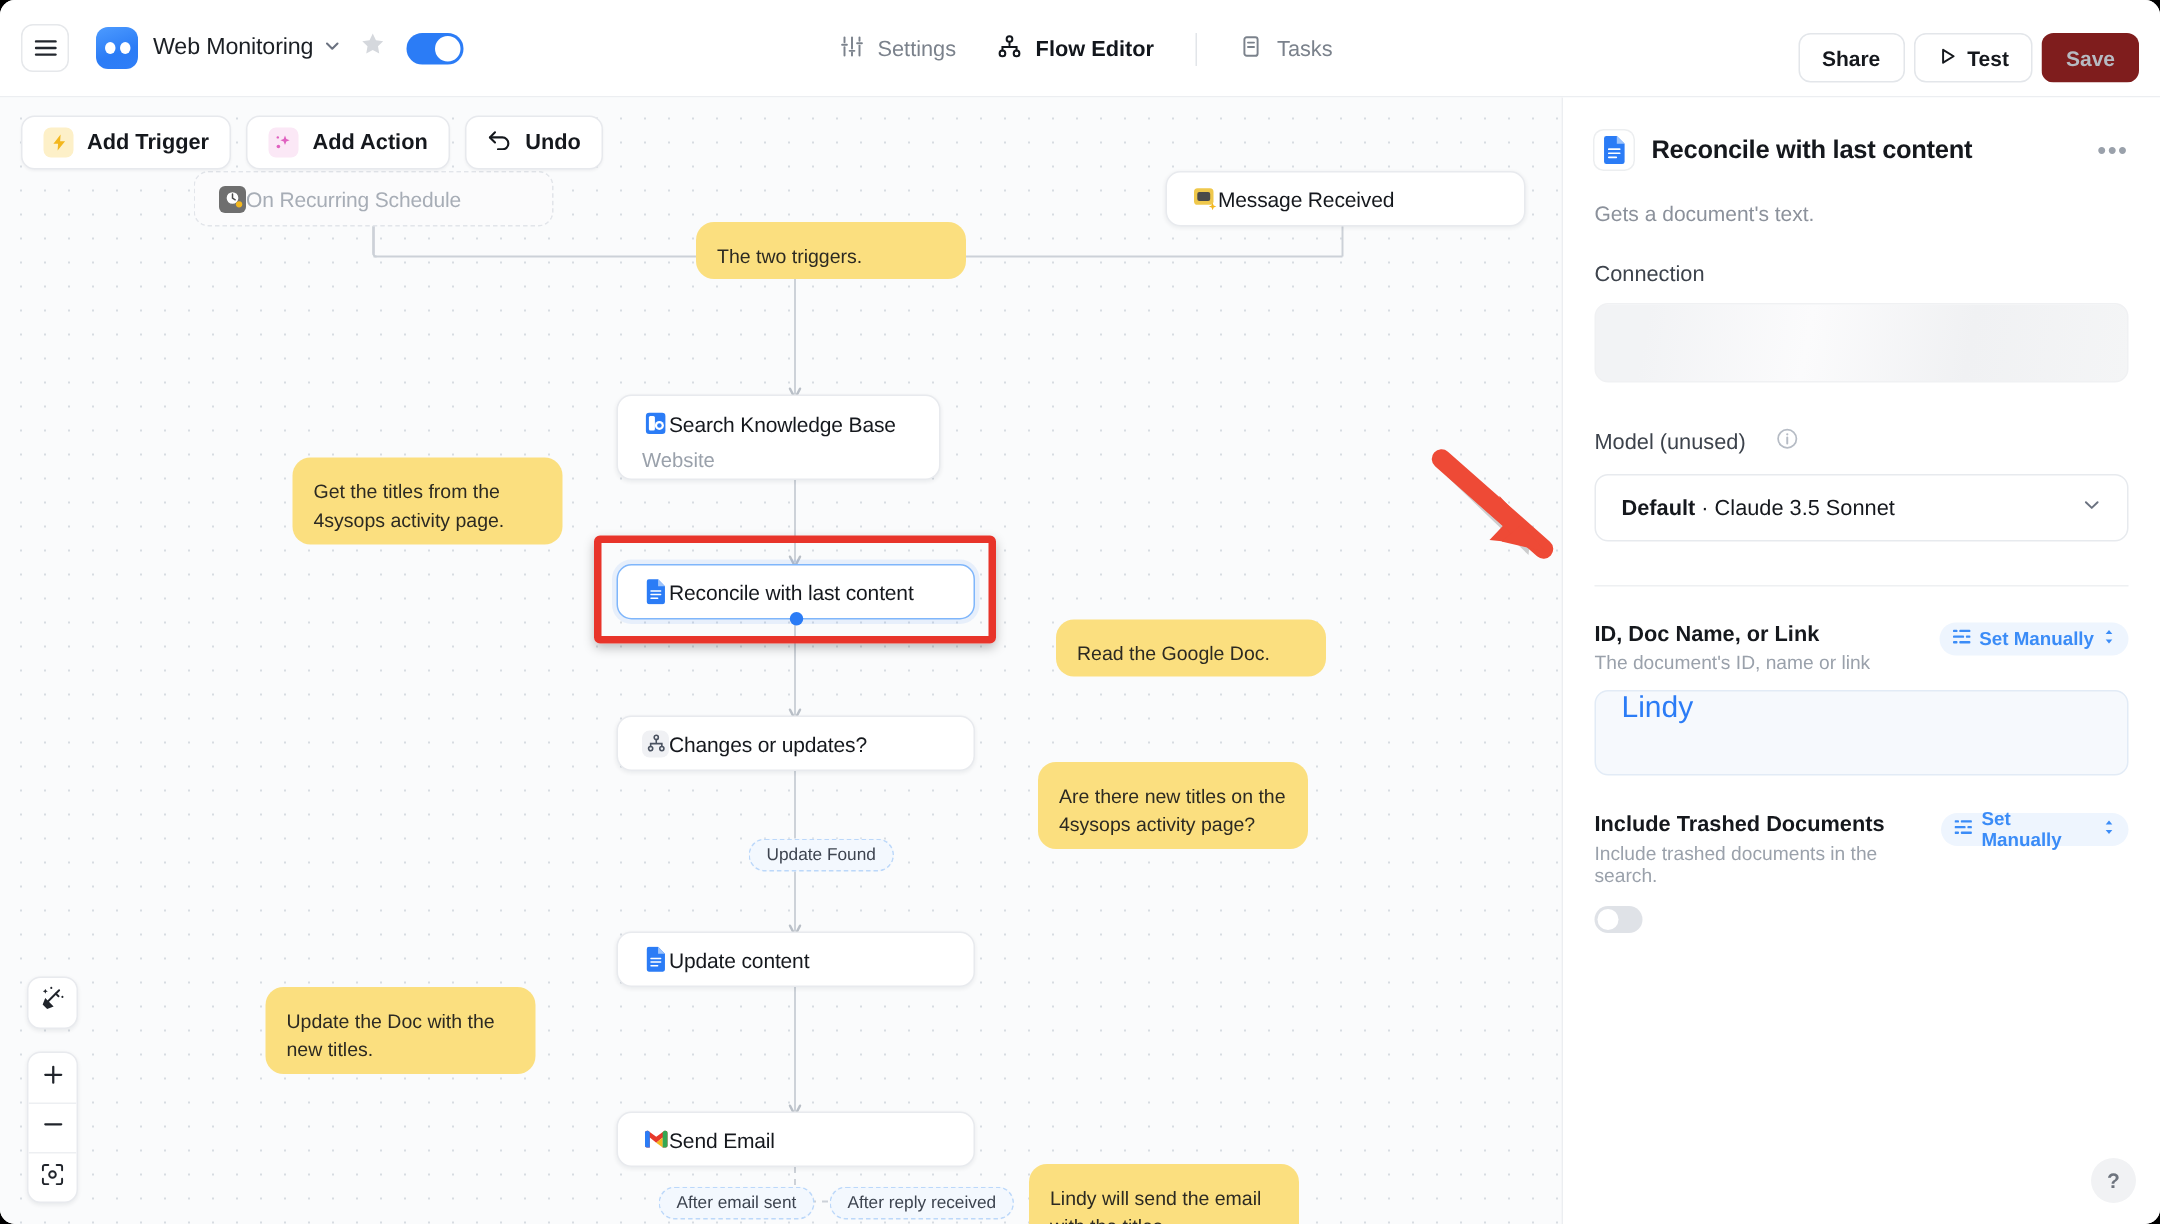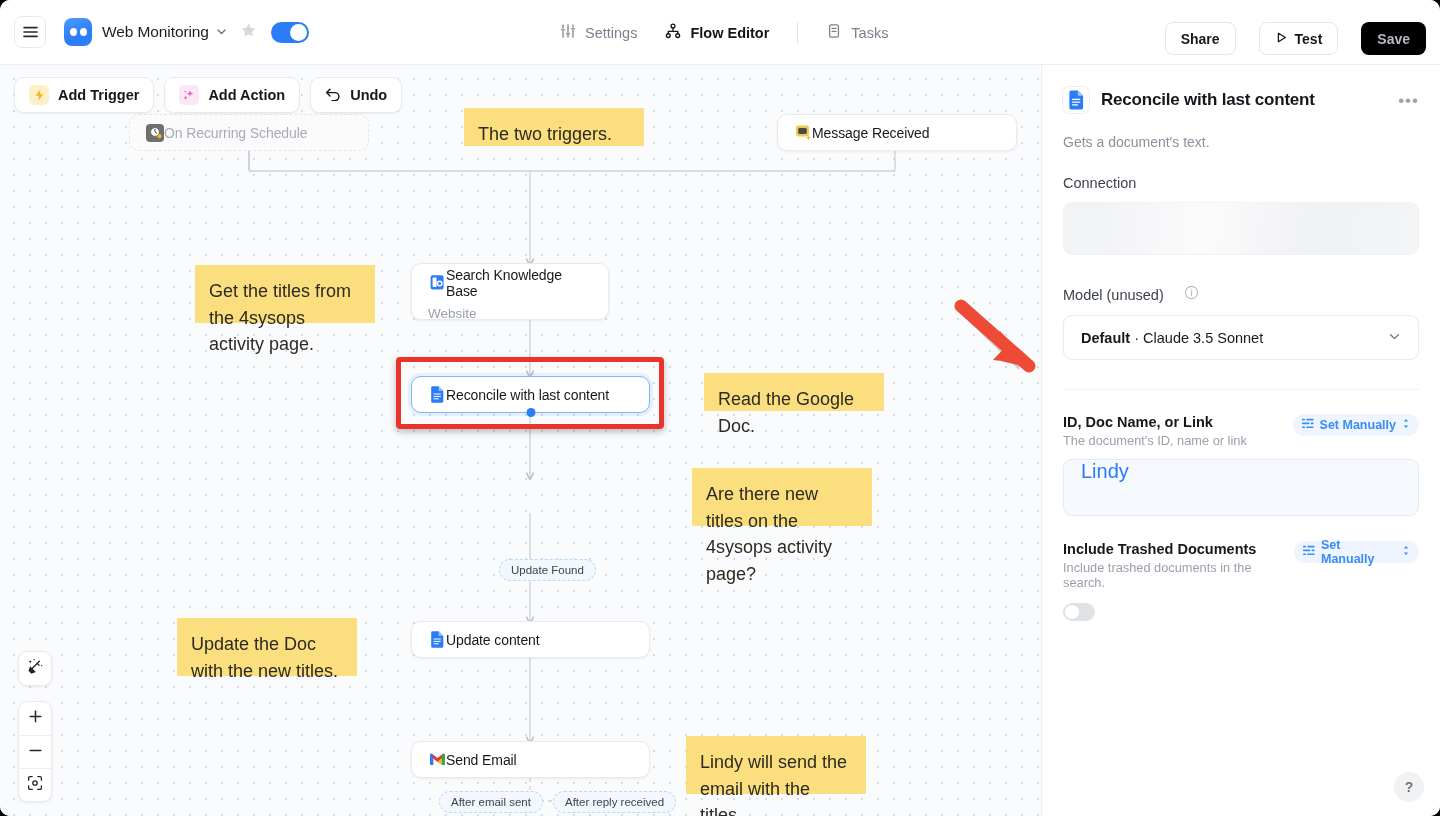--- a/index.html
+++ b/index.html
@@ -70,29 +70,29 @@
   }
   .navitem {
     display:flex; align-items:center; gap:9px;
     padding: 7px 14px; border-radius: 8px;
     font-size: 14.5px; color:#7b828c; cursor:pointer;
   }
   .navitem.active { color:#12161c; font-weight:700; }
   .nav-sep { width:1px; height:22px; background:#e2e5e9; margin: 0 14px; }
   .header-right {
     position:absolute; right: 14px; top:0; height:77px;
-    display:flex; align-items:center; gap: 23px;
+    display:flex; align-items:center; gap: 6px;
   }
   .btn {
     height: 33px; padding: 0 15px;
     border:1px solid #e3e6ea; border-radius: 8px; background:#fff;
     font-size: 14px; font-weight:700; color:#15181d;
     display:flex; align-items:center; gap:7px; cursor:pointer;
   }
-  .btn.ghost { border-color: transparent; background:#000000; color:#b6bac1; cursor:default; }
+  .btn.ghost { border-color: transparent; background:#7f1d1d; color:#b6bac1; cursor:default; }
 
   
   .canvas {
     position:absolute; top: 65px; left: 0;
     width: 1041px; height: 751px;
     background-color: #fafbfc;
     background-image: radial-gradient(#d7dce2 1px, transparent 1px);
     background-size: 16px 16px;
     background-position: 6px 6px;
     overflow: hidden;
@@ -137,23 +137,23 @@
     position:absolute; bottom:-4.5px; left:50%; transform:translateX(-50%);
     width:9px; height:9px; border-radius:50%; background:#2b7cf6;
   }
   .nicon {
     width:18px; height:18px; border-radius:4px;
     display:flex; align-items:center; justify-content:center; flex:none;
   }
 
   .note {
     position:absolute;
-    background:#fbdf7f; border-radius: 1px;
+    background:#fbdf7f; border-radius: 12px;
     padding: 13px 14px;
-    font-size: 18px; color:#2c2a22; line-height: 1.48;
+    font-size: 13px; color:#2c2a22; line-height: 1.48; margin-top: 40px;
   }
 
   .chip {
     position:absolute;
     background:#f3f8fe; border:1px dashed #bcd8fa; border-radius: 14px;
     height: 22px; padding: 0 11px;
     display:flex; align-items:center;
     font-size: 11.5px; color:#3d4450;
   }
 
@@ -434,21 +434,21 @@
           <svg width="17" height="17" viewBox="0 0 17 17">
               <rect x="1" y="1.5" width="13" height="11" rx="2.4" fill="#efc84c"></rect>
               <rect x="3.2" y="4" width="8.6" height="6" rx="1.4" fill="#4a4a4a"></rect>
               <path d="M13.4 11.2l.7 1.8 1.8.7-1.8.7-.7 1.8-.7-1.8-1.8-.7 1.8-.7z" fill="#f3b71e"></path>
             </svg>
         </span>
         <span class="ntitle">Message Received</span>
       </div>
     </div>
 
-    <div class="node" style="left:411px; top:198px; width:198px; height:57px; padding-top:4px;">
+    <div class="node" style="left:411px; top:198px; width:216px; height:57px; padding-top:4px;">
       <div class="row">
         <span class="nicon">
           <svg width="17" height="17" viewBox="0 0 17 17">
               <rect x="1.6" y="1.2" width="13" height="14.2" rx="2.2" fill="#2b7cf6"></rect>
               <rect x="3.6" y="3.4" width="4" height="9.6" rx="1" fill="#fff"></rect>
               <circle cx="10.6" cy="9.6" r="3" fill="#fff"></circle>
               <circle cx="10.6" cy="9.6" r="1.5" fill="#2b7cf6"></circle>
             </svg>
         </span>
         <span class="ntitle">Search Knowledge Base</span>
@@ -469,20 +469,35 @@
                 <line x1="4" y1="10.4" x2="10.4" y2="10.4"></line>
                 <line x1="4" y1="12.8" x2="8.4" y2="12.8"></line>
               </g>
             </svg>
         </span>
         <span class="ntitle">Reconcile with last content</span>
       </div>
       <div class="handle"></div>
     </div>
 
+    <div class="node" style="left:411px; top:412px; width:239px; height:37px;">
+      <div class="row">
+        <span class="nicon" style="background:#f0f1f4;border-radius:5px;">
+          <svg width="13" height="13" viewBox="0 0 16 16">
+              <g stroke="#4a5260" stroke-width="1.3" fill="none">
+                <circle cx="8" cy="3.2" r="1.7"></circle>
+                <circle cx="3.4" cy="12.4" r="1.7"></circle>
+                <circle cx="12.6" cy="12.4" r="1.7"></circle>
+                <path d="M8 4.9v2.3M3.4 10.7V8.3h9.2v2.4" stroke-linecap="round"></path>
+              </g>
+            </svg>
+        </span>
+        <span class="ntitle">Changes or updates?</span>
+      </div>
+    </div>
 
     <div class="node" style="left:411px; top:556px; width:239px; height:37px;">
       <div class="row">
         <span class="nicon">
           <svg width="15" height="17" viewBox="0 0 15 17">
               <path d="M1.2 1.6a1.4 1.4 0 0 1 1.4-1.4h6.1l4.6 4.6v10.6a1.4 1.4 0 0 1-1.4 1.4H2.6a1.4 1.4 0 0 1-1.4-1.4z" fill="#2b7cf6"></path>
               <path d="M8.7 0.2l4.6 4.6H8.7z" fill="#9ec4fb"></path>
               <g stroke="#fff" stroke-width="1" stroke-linecap="round">
                 <line x1="4" y1="8" x2="10.4" y2="8"></line>
                 <line x1="4" y1="10.4" x2="10.4" y2="10.4"></line>

